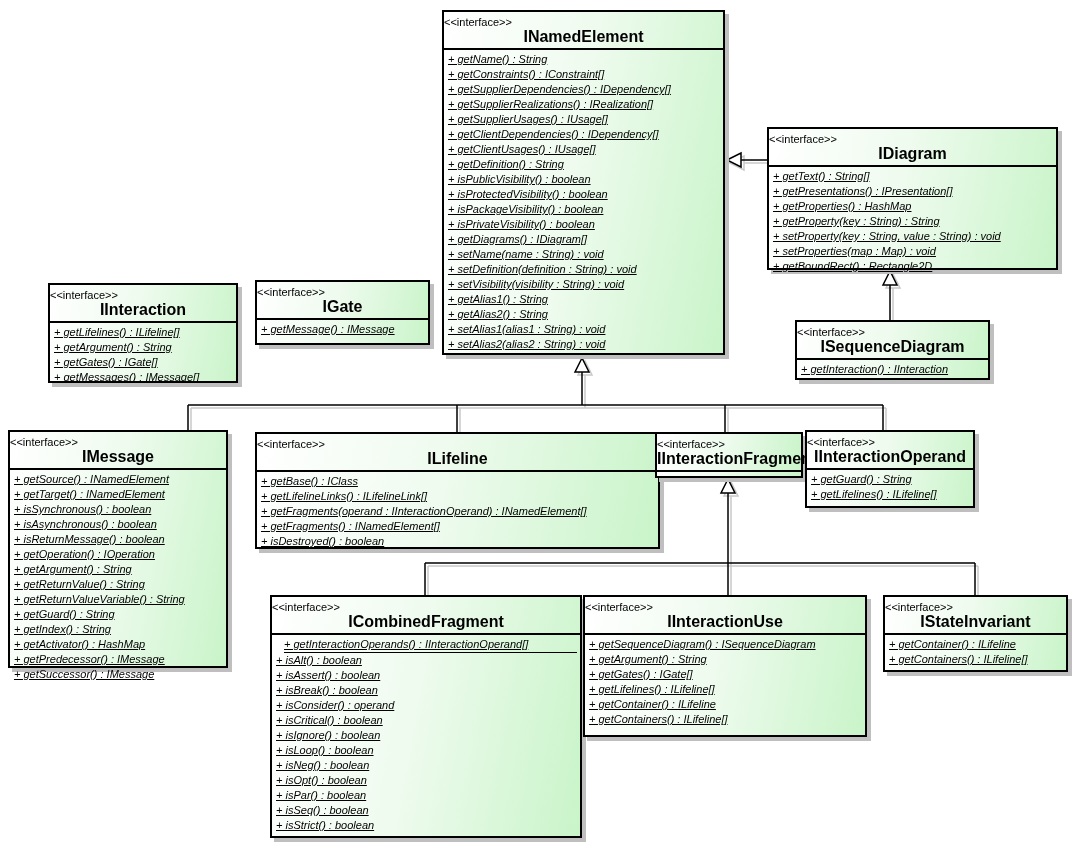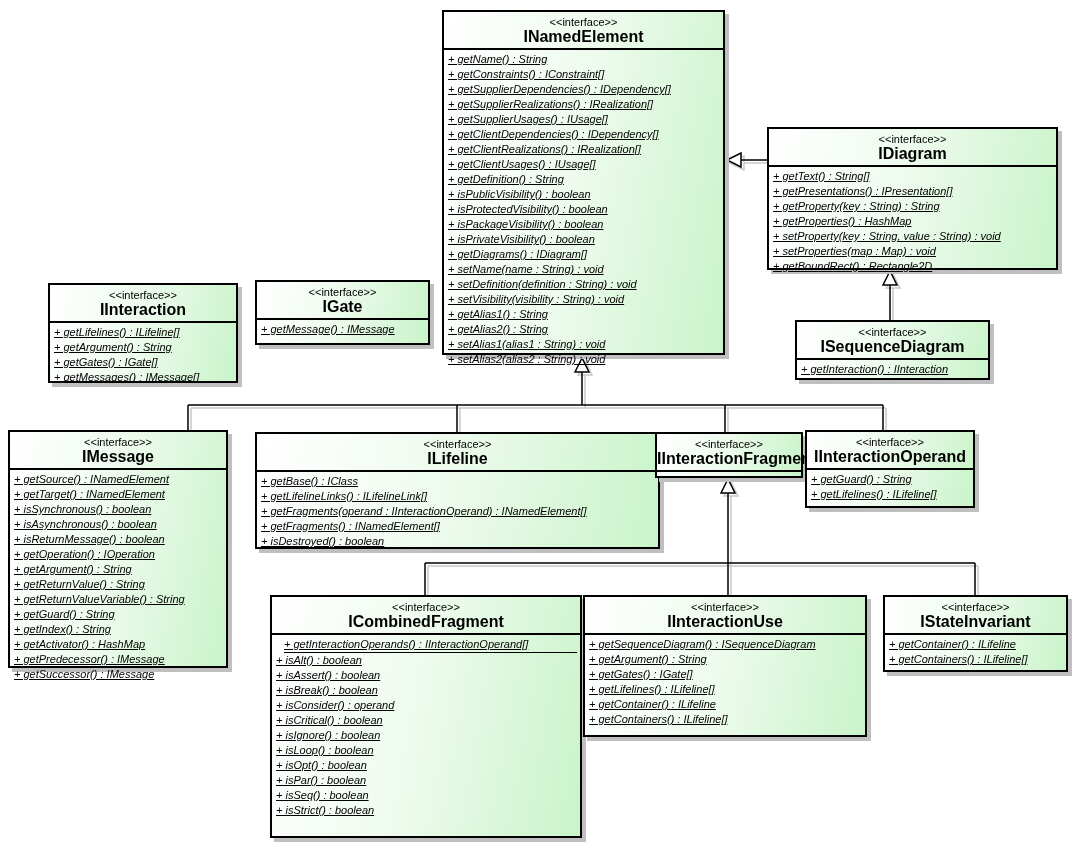--- a/index.html
+++ b/index.html
@@ -9,21 +9,21 @@
     overflow:hidden;
   }
   #connectors{position:absolute;left:0;top:0;z-index:0;}
   .uml-class{
     position:absolute;z-index:1;box-sizing:border-box;
     border:2px solid #000;
     background:linear-gradient(100deg,#ffffff 0%,#effbef 45%,#c9f4c9 100%);
     box-shadow:4px 4px 0 #bfbfbf;
   }
   .head{padding-top:3px;height:33px;}
-  .stereo{font-size:11px;text-align:center;line-height:14px;color:#000;}
+  .stereo{font-size:11px;text-align:left;line-height:14px;color:#000;}
   .cname{font-size:16px;font-weight:bold;text-align:center;line-height:15px;color:#000;}
   .methods{
     border-top:2px solid #000;
     padding:2px 3px 0 4px;
     font-size:11px;font-style:italic;color:#000;text-decoration:underline;
   }
   .methods .m{line-height:15px;white-space:nowrap;}
   
   .first-underline .m:first-child{border-bottom:1px solid #000;margin-left:8px;}
 </style>
@@ -87,21 +87,20 @@
     <div class="stereo">&lt;&lt;interface&gt;&gt;</div>
     <div class="cname">INamedElement</div>
   </div>
   <div class="methods">
       <div class="m">+ getName() : String</div>
       <div class="m">+ getConstraints() : IConstraint[]</div>
       <div class="m">+ getSupplierDependencies() : IDependency[]</div>
       <div class="m">+ getSupplierRealizations() : IRealization[]</div>
       <div class="m">+ getSupplierUsages() : IUsage[]</div>
       <div class="m">+ getClientDependencies() : IDependency[]</div>
-      <div class="m">+ getClientRealizations() : IRealization[]</div>
       <div class="m">+ getClientUsages() : IUsage[]</div>
       <div class="m">+ getDefinition() : String</div>
       <div class="m">+ isPublicVisibility() : boolean</div>
       <div class="m">+ isProtectedVisibility() : boolean</div>
       <div class="m">+ isPackageVisibility() : boolean</div>
       <div class="m">+ isPrivateVisibility() : boolean</div>
       <div class="m">+ getDiagrams() : IDiagram[]</div>
       <div class="m">+ setName(name : String) : void</div>
       <div class="m">+ setDefinition(definition : String) : void</div>
       <div class="m">+ setVisibility(visibility : String) : void</div>
@@ -113,22 +112,22 @@
 </div>
 
 <div class="uml-class" style="left:767px;top:127px;width:291px;height:143px;">
   <div class="head">
     <div class="stereo">&lt;&lt;interface&gt;&gt;</div>
     <div class="cname">IDiagram</div>
   </div>
   <div class="methods">
       <div class="m">+ getText() : String[]</div>
       <div class="m">+ getPresentations() : IPresentation[]</div>
+      <div class="m">+ getProperties() : HashMap</div>
       <div class="m">+ getProperty(key : String) : String</div>
-      <div class="m">+ getProperties() : HashMap</div>
       <div class="m">+ setProperty(key : String, value : String) : void</div>
       <div class="m">+ setProperties(map : Map) : void</div>
       <div class="m">+ getBoundRect() : Rectangle2D</div>
     </div>
 </div>
 
 <div class="uml-class" style="left:48px;top:283px;width:190px;height:100px;">
   <div class="head">
     <div class="stereo">&lt;&lt;interface&gt;&gt;</div>
     <div class="cname">IInteraction</div>
@@ -224,20 +223,21 @@
   </div>
   <div class="methods first-underline">
       <div class="m">+ getInteractionOperands() : IInteractionOperand[]</div>
       <div class="m">+ isAlt() : boolean</div>
       <div class="m">+ isAssert() : boolean</div>
       <div class="m">+ isBreak() : boolean</div>
       <div class="m">+ isConsider() : operand</div>
       <div class="m">+ isCritical() : boolean</div>
       <div class="m">+ isIgnore() : boolean</div>
       <div class="m">+ isLoop() : boolean</div>
+      <div class="m">+ isNeg() : boolean</div>
       <div class="m">+ isOpt() : boolean</div>
       <div class="m">+ isPar() : boolean</div>
       <div class="m">+ isSeq() : boolean</div>
       <div class="m">+ isStrict() : boolean</div>
     </div>
 </div>
 
 <div class="uml-class" style="left:583px;top:595px;width:284px;height:142px;">
   <div class="head">
     <div class="stereo">&lt;&lt;interface&gt;&gt;</div>

